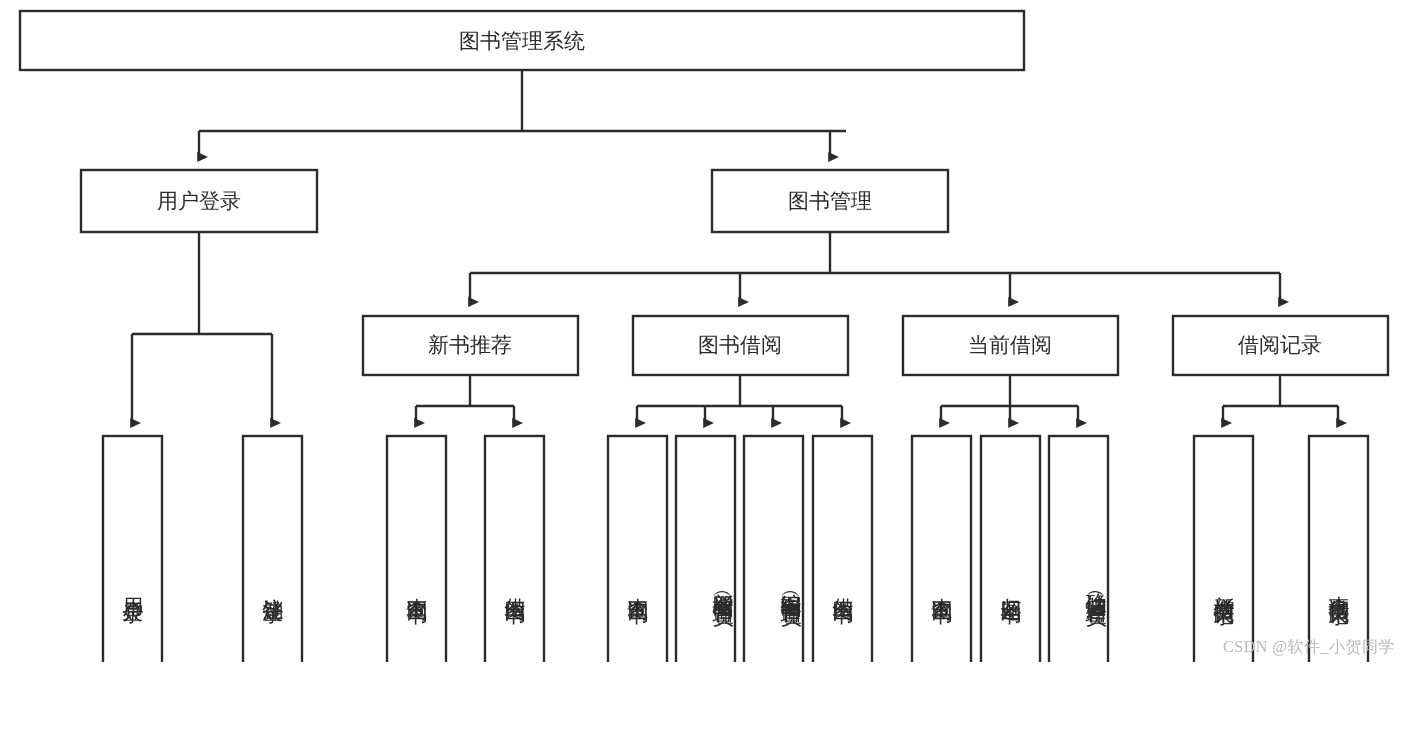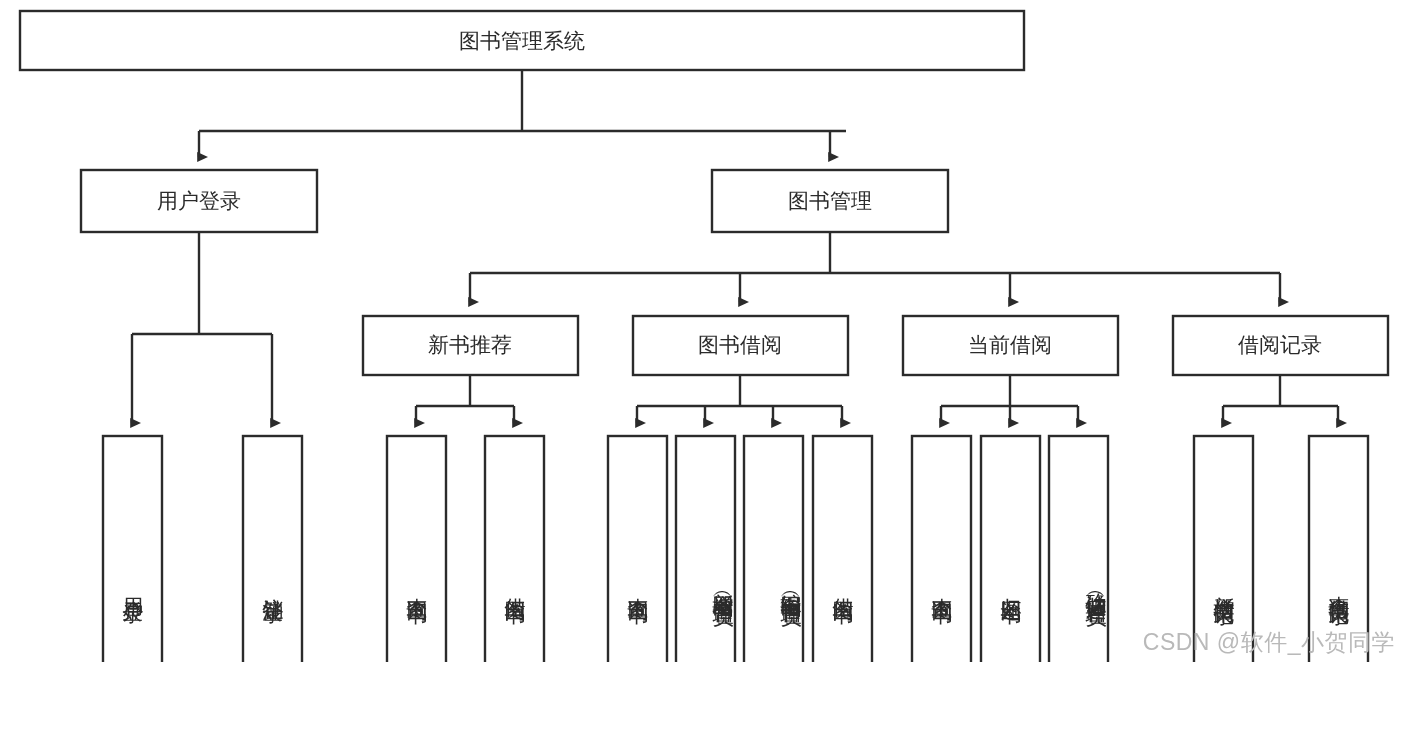--- a/index.html
+++ b/index.html
@@ -57,22 +57,22 @@
     fill: none;
     stroke-linecap: butt;
   }
   .arrow-head {
     fill: #2b2b2b;
   }
   #watermark {
     position: absolute;
     right: 10px;
     bottom: 4px;
-    font-family: Liberation Sans, sans-serif;
-    font-size: 23px;
+    font-family: Liberation Serif, serif;
+    font-size: 16px;
     color: #b9b9b9;
     letter-spacing: 0.5px;
     white-space: nowrap;
     pointer-events: none;
     margin-top: 48px;
   }
 </style>
 </head>
 <body>
 

